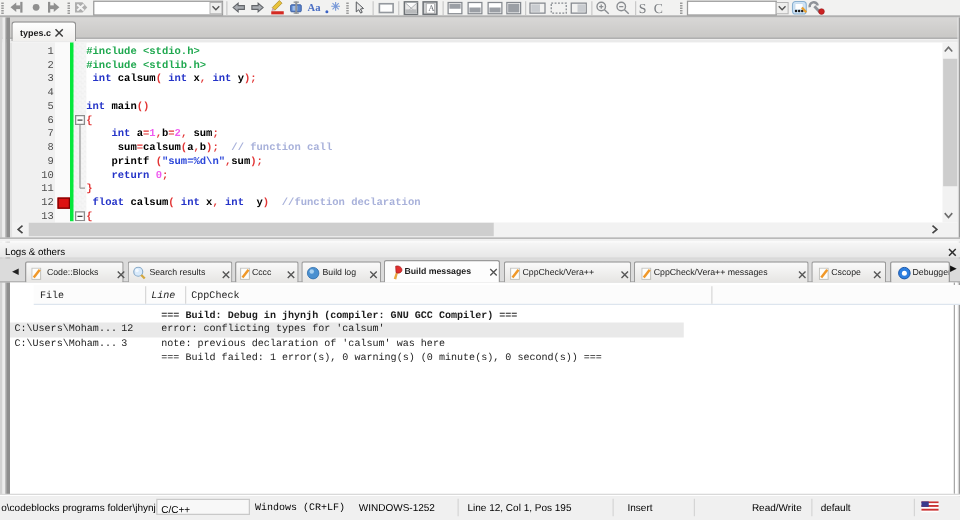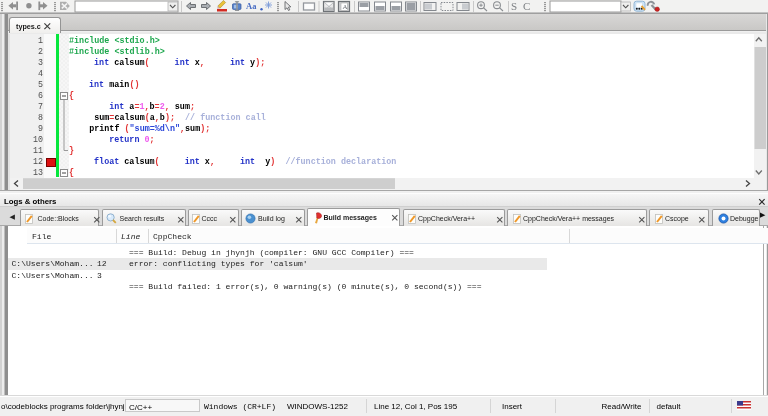--- a/index.html
+++ b/index.html
@@ -1,19 +1,19 @@
 <!DOCTYPE html>
 <html><head><meta charset="utf-8"><style>
 *{margin:0;padding:0;box-sizing:border-box;}
 html,body{width:768px;height:416px;overflow:hidden;background:#f0f0f0;-webkit-font-smoothing:antialiased;}
 #root{position:absolute;left:0;top:0;width:768px;height:416px;filter:blur(0.3px);font-family:"Liberation Sans",sans-serif;overflow:hidden;}
 .a{position:absolute;}
 .mono{font-family:"Liberation Mono",monospace;}
 pre{font-family:"Liberation Mono",monospace;}
-.kw{color:#2433c8;margin-left:20px;}
+.kw{color:#2433c8;}
 .pp{color:#1fa84f;}
 .num{color:#ef5bef;}
 .op{color:#e23434;}
 .str{color:#2b46d9;}
 .cm{color:#a8b1da;text-align:right;}
 .ltab{position:absolute;top:2px;height:18px;background:linear-gradient(#fafafa,#e6e5e3);border:1px solid #9b9b9b;border-bottom:none;border-radius:2px 2px 0 0;font-size:7px;color:#1c1c1c;}
 .ltxt{position:absolute;top:5px;white-space:nowrap;}
 </style></head><body>
 <div id="root">
 
@@ -229,21 +229,21 @@
 <div class="a" style="left:10px;top:177.5px;width:756px;height:12.5px;background:#f2f2f2;"></div>
 <svg class="a" style="left:10px;top:177px;" width="744" height="13" viewBox="0 0 744 13">
 <path d="M8 3.5 L4.5 6.5 L8 9.5" stroke="#444" stroke-width="1.3" fill="none"></path>
 <rect x="13" y="1.2" width="372" height="10.8" fill="#cecece"></rect>
 <path d="M736 3.5 L739.5 6.5 L736 9.5" stroke="#444" stroke-width="1.3" fill="none"></path>
 </svg>
 
 <div class="a" style="left:0;top:190px;width:768px;height:3px;background:#f0f0f0;"></div>
 
 <div class="a" style="left:0;top:190px;width:768px;height:1px;background:#a6a6a6;"></div>
-<div class="a" style="left:0;top:193px;width:768px;height:14px;background:linear-gradient(#f6f6f6,#e7e7e7);border-top:1px solid #fdfdfd;border-bottom:1px solid #cfcfcf;font-weight:bold;">
+<div class="a" style="left:0;top:193px;width:768px;height:14px;background:linear-gradient(#f6f6f6,#e7e7e7);border-top:1px solid #fdfdfd;border-bottom:1px solid #cfcfcf;">
   <div class="a" style="left:4px;top:3px;font-size:7.8px;color:#000;">Logs &amp; others</div>
   <svg class="a" style="left:757.5px;top:3.5px;" width="8" height="8">
         <path d="M1.2 1.2 L6.6 6.6 M6.6 1.2 L1.2 6.6" stroke="#2e2e2e" stroke-width="1.2" fill="none"></path>
       </svg>
 </div>
 <div class="a" id="logtabs" style="left:0;top:207px;width:768px;height:19px;background:#dbdbdb;border-bottom:1px solid #a8a8a8;"></div>
 <div class="a" style="left:9.5px;top:213px;width:8px;height:10px;font-size:7px;color:#222;">◀</div>
 <div class="a" style="left:760px;top:211px;width:8px;height:10px;font-size:7px;color:#111;">▶</div>
 
 <div class="ltab" style="left:19.5px;top:209px;width:79.5px;height:17px;">
@@ -341,31 +341,32 @@
 <div class="a mono" style="left:3px;top:228px;width:762px;height:16px;background:#fcfcfc;border-bottom:1px solid #dde5ee;font-size:8.05px;color:#1c1c1c;margin-left:24px;">
   <div class="a" style="left:5px;top:4px;">File</div>
   <div class="a" style="left:94px;top:4px;font-style:italic;">Line</div>
   <div class="a" style="left:126px;top:4px;">CppCheck</div>
   <div class="a" style="left:89px;top:1px;width:1px;height:14px;background:#d8d8d8;"></div>
   <div class="a" style="left:121px;top:1px;width:1px;height:14px;background:#d8d8d8;"></div>
   <div class="a" style="left:542px;top:1px;width:1px;height:14px;background:#d8d8d8;"></div>
 </div>
 
 <div class="a mono" style="left:7.5px;top:246.5px;width:758px;font-size:8.05px;color:#1c1c1c;">
-  <div class="a" style="left:0;top:0;width:656px;height:11px;">
+  <div class="a" style="left:0;top:0;width:656px;height:11px;font-weight:bold;">
         <span class="a" style="left:121.5px;top:1px;white-space:pre;">=== Build: Debug in jhynjh (compiler: GNU GCC Compiler) ===</span>
       </div>
   <div class="a" style="left:0;top:11px;width:539px;height:12px;background:#e9e9e9;">
         <span class="a" style="left:4px;top:1.5px;white-space:pre;">C:\Users\Moham...</span>
         <span class="a" style="left:89.5px;top:1.5px;">12</span>
         <span class="a" style="left:121.5px;top:1.5px;white-space:pre;">error: conflicting types for 'calsum'</span>
       </div>
   <div class="a" style="left:0;top:23px;width:758px;height:11px;">
         <span class="a" style="left:4px;top:1.5px;white-space:pre;">C:\Users\Moham...</span>
         <span class="a" style="left:89.5px;top:1.5px;">3</span>
+        <span class="a" style="left:121.5px;top:1.5px;white-space:pre;">note: previous declaration of 'calsum' was here</span>
       </div>
   <div class="a" style="left:0;top:34px;width:758px;height:11px;">
         <span class="a" style="left:121.5px;top:1.5px;white-space:pre;">=== Build failed: 1 error(s), 0 warning(s) (0 minute(s), 0 second(s)) ===</span>
       </div>
 </div>
 
 <div class="a" style="left:0;top:395px;width:768px;height:2px;background:#d9d9d9;border-bottom:1px solid #fff;"></div>
 <div class="a" id="status" style="left:0;top:397px;width:768px;height:19px;background:#f0f0f0;font-size:8px;color:#000;">
   <div class="a" style="left:1px;top:5px;white-space:nowrap;">o\codeblocks programs folder\jhynjh</div>
   <div class="a" style="left:125px;top:2px;width:75px;height:13px;background:#f8f8f8;border:1px solid #c9c9c9;">

